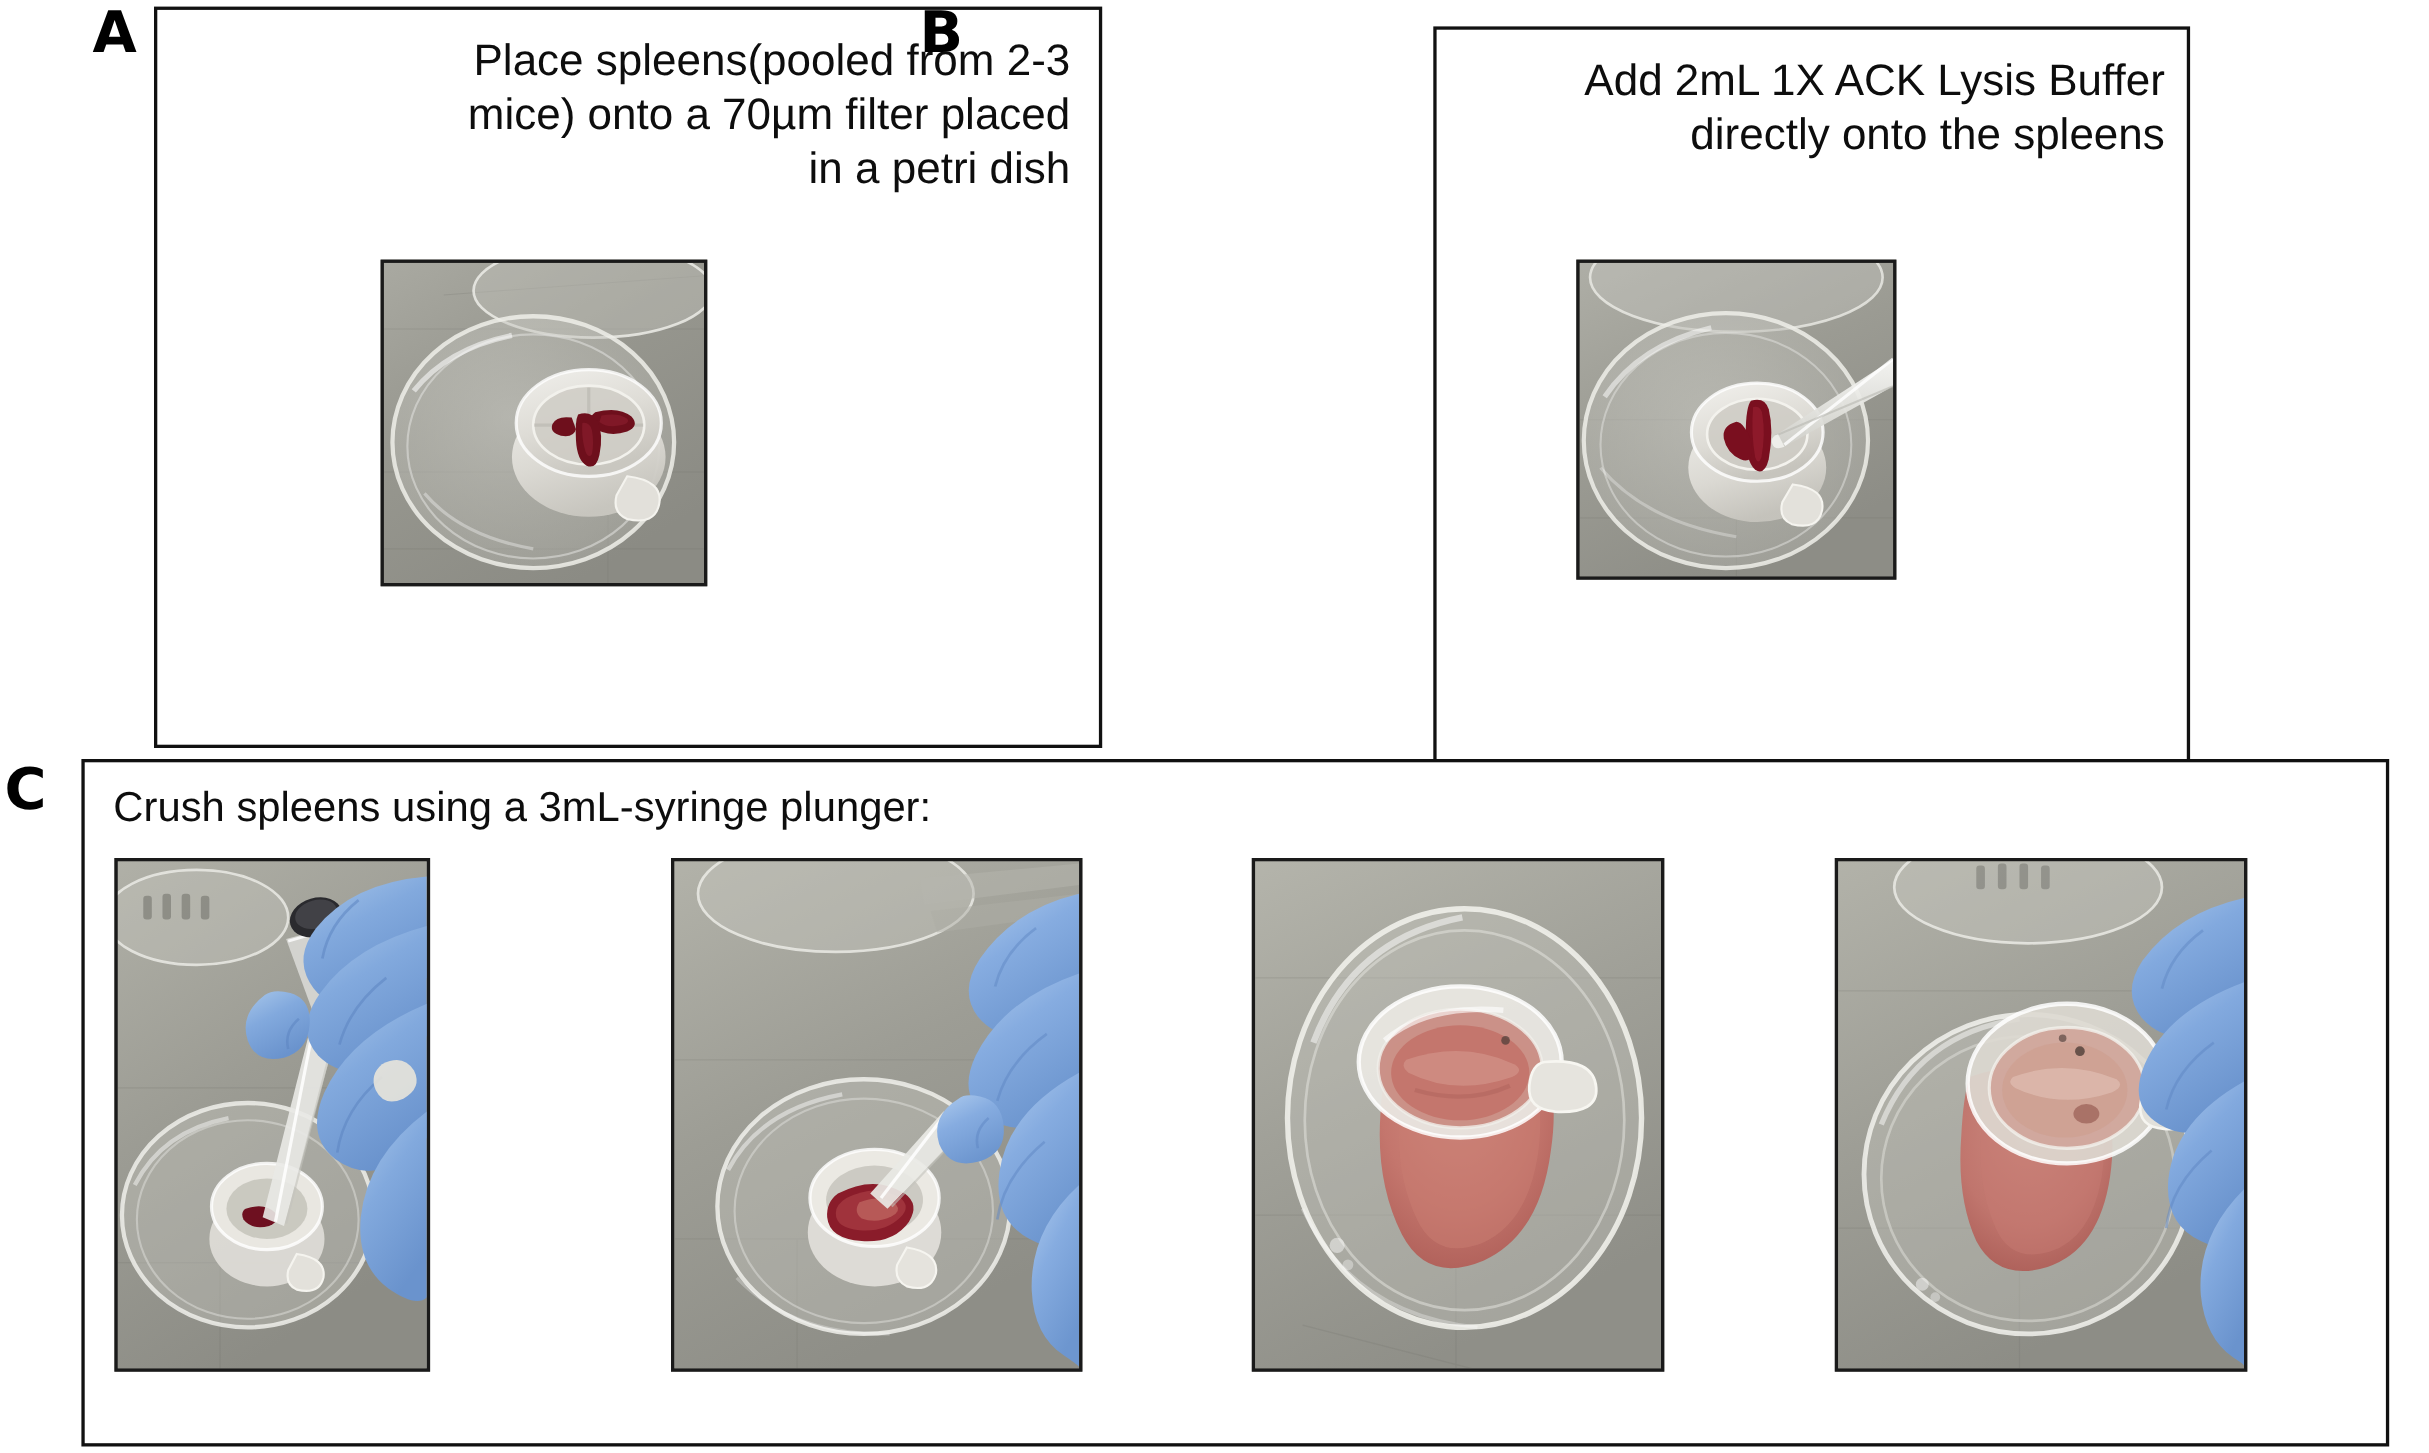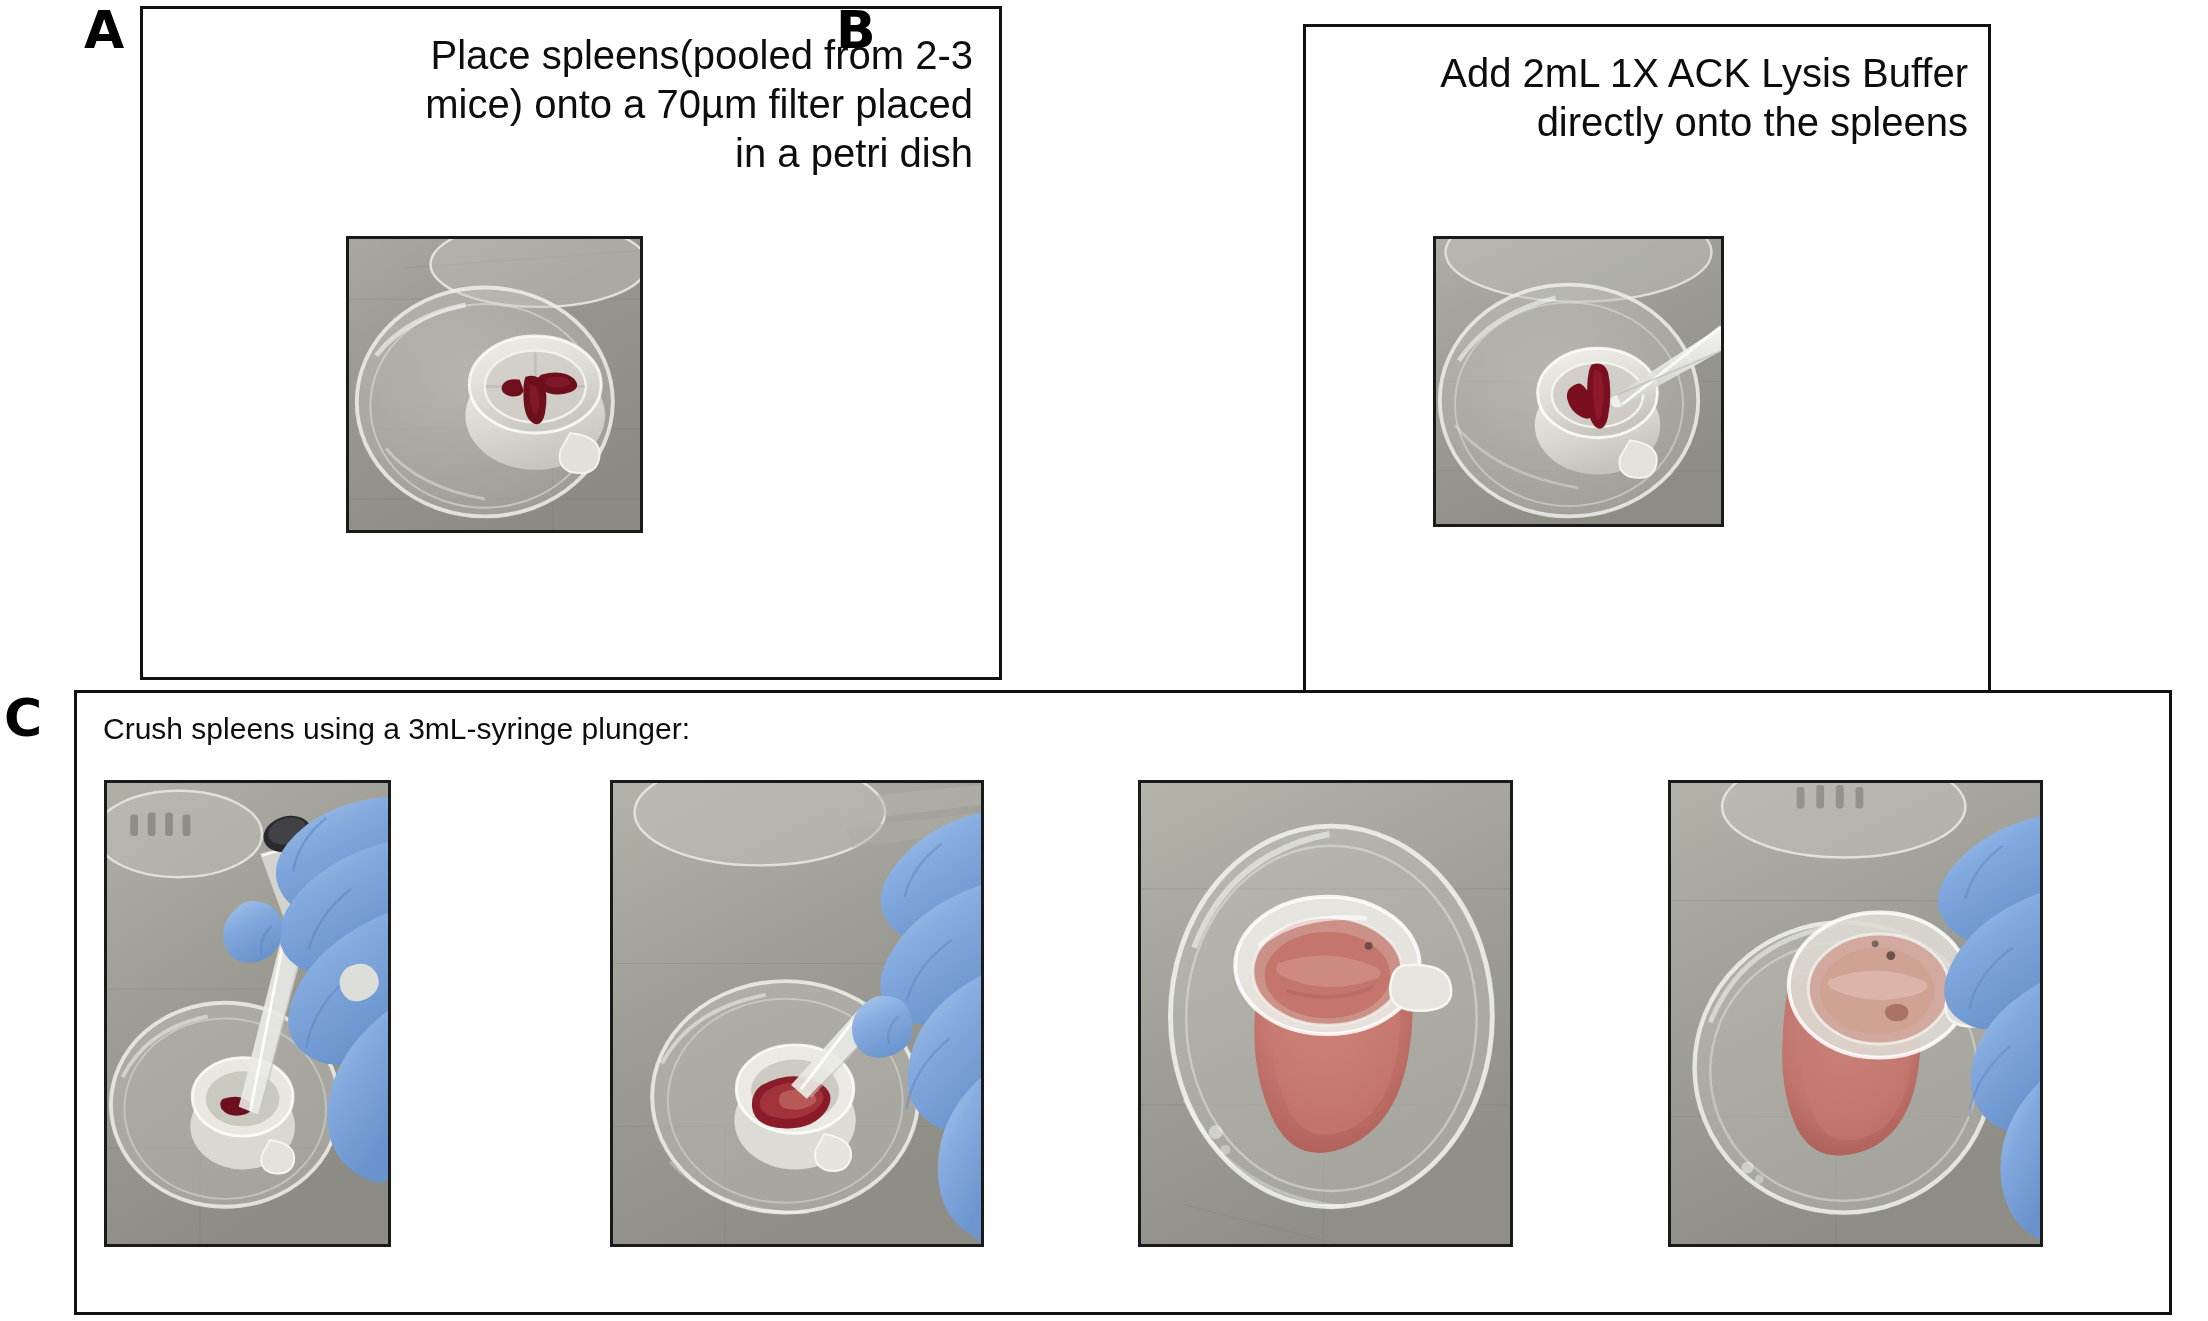--- a/index.html
+++ b/index.html
@@ -57,21 +57,21 @@
   }
   #panel-a .caption {
     margin: 22px 26px 0 26px;
   }
   #panel-b .caption {
     margin: 22px 20px 0 20px;
   }
   #panel-c .caption {
     text-align: left;
     margin: 18px 16px 0 26px;
-    font-size: 30px;
+    font-size: 38px;
   }
 
   
   .photo {
     position: absolute;
     border: 3px solid #1a1a1a;
     box-sizing: border-box;
     overflow: hidden;
     background: #8e8e88;
   }

